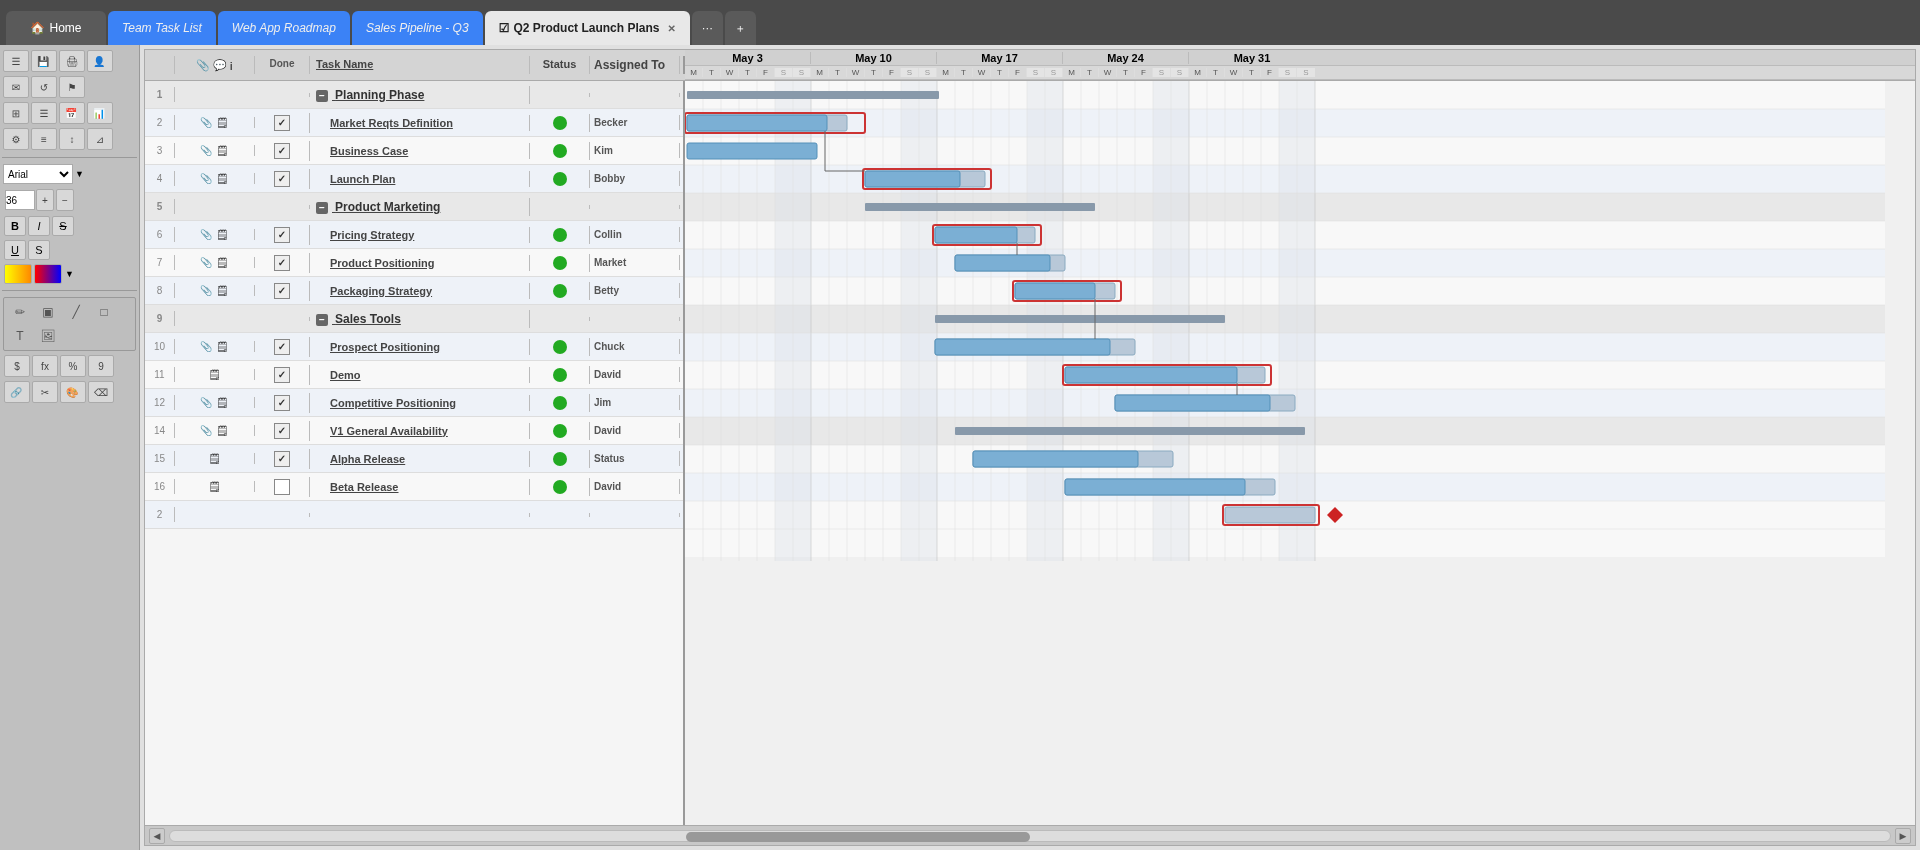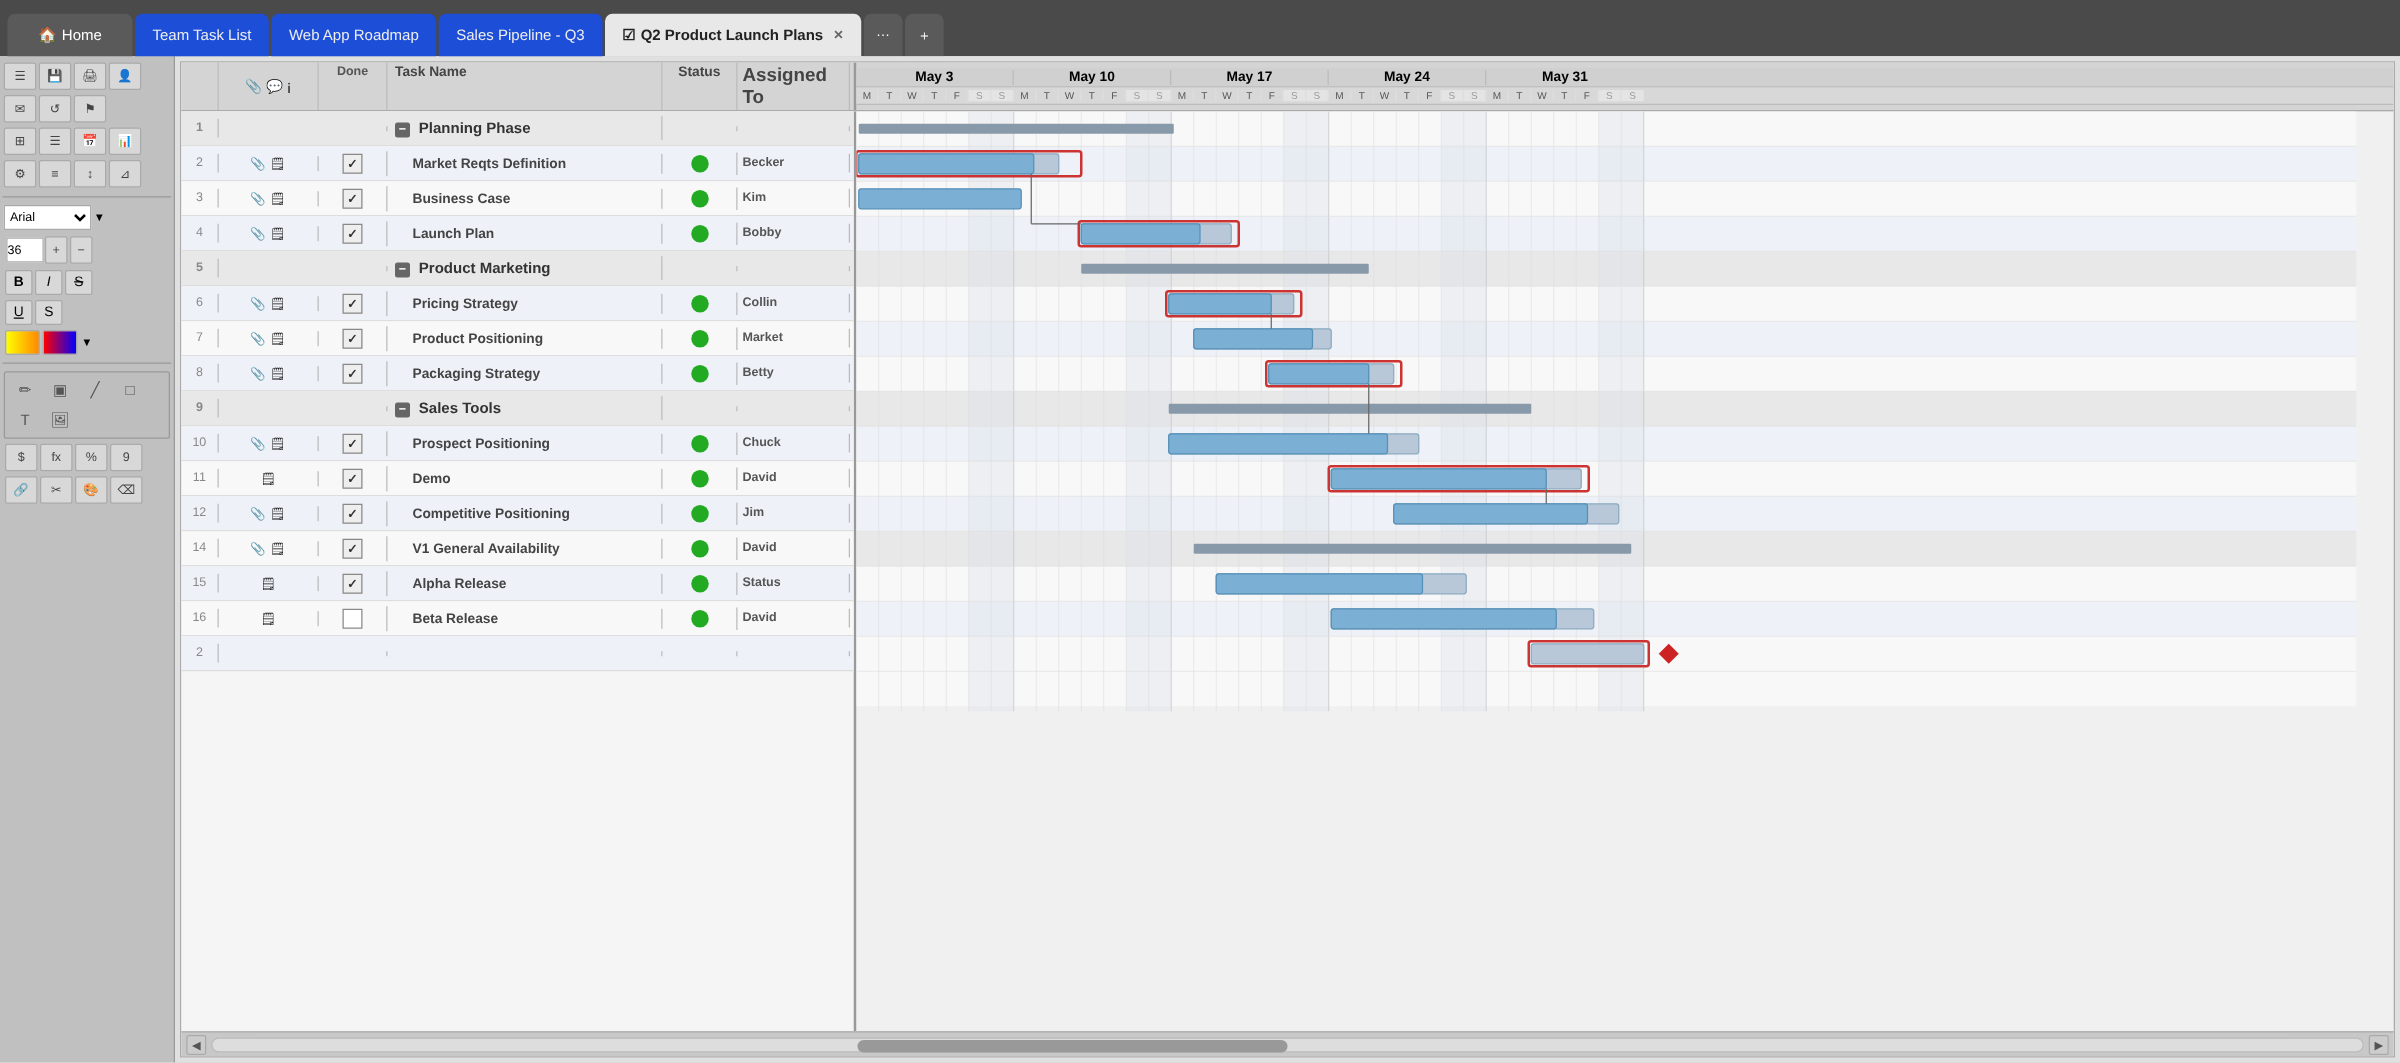--- a/index.html
+++ b/index.html
@@ -17,21 +17,21 @@
       padding: 6px 14px;
       border-radius: 6px 6px 0 0;
       cursor: pointer;
       font-size: 12px;
       min-width: 100px;
       height: 34px;
       margin-right: 2px;
       position: relative;
     }
     .tab-home { background: #5a5a5a; color: #fff; }
-    .tab-normal { background: #1d4ed8; color: #eee; }
+    .tab-normal { background: #3b82f6; color: #eee; font-style: italic; }
     .tab-active { background: #e8e8e8; color: #222; font-weight: 600; }
     .tab-close { margin-left: 8px; font-size: 10px; color: #666; cursor: pointer; }
     .tab-more { background: #5a5a5a; color: #fff; padding: 6px 10px; border-radius: 6px 6px 0 0; height: 34px; display: flex; align-items: center; margin-right: 2px; }
     .tab-add { background: #5a5a5a; color: #fff; padding: 6px 10px; border-radius: 6px 6px 0 0; height: 34px; display: flex; align-items: center; }
 
     
     .main-area {
       display: flex;
       background: #c8c8c8;
       height: 805px;
@@ -98,23 +98,23 @@
       background: #d4d4d4;
       border-bottom: 1px solid #aaa;
       min-height: 28px;
       align-items: center;
       flex-shrink: 0;
     }
 
     .col-row-num { width: 30px; min-width: 30px; border-right: 1px solid #bbb; text-align: center; padding: 2px; color: #666; font-size: 10px; }
     .col-icons { width: 80px; min-width: 80px; border-right: 1px solid #bbb; display: flex; align-items: center; justify-content: center; }
     .col-done { width: 55px; min-width: 55px; border-right: 1px solid #bbb; text-align: center; padding: 2px; font-size: 10px; font-weight: bold; color: #555; }
-    .col-task { width: 220px; min-width: 220px; border-right: 1px solid #bbb; padding: 2px 6px; font-size: 11px; font-weight: bold; color: #444; }
+    .col-task { width: 220px; min-width: 220px; border-right: 1px solid #bbb; padding: 2px 6px; font-size: 11px; font-weight: bold; color: #444; text-decoration: underline; }
     .col-status { width: 60px; min-width: 60px; border-right: 1px solid #bbb; text-align: center; padding: 2px; font-size: 11px; font-weight: bold; color: #444; }
-    .col-assigned { width: 90px; min-width: 90px; border-right: 1px solid #bbb; padding: 2px 4px; font-size: 15px; font-weight: bold; color: #444; }
+    .col-assigned { width: 90px; min-width: 90px; border-right: 1px solid #bbb; padding: 2px 4px; font-size: 12px; font-weight: bold; color: #444; }
 
     
     .task-table {
       width: 540px;
       min-width: 540px;
       background: #f5f5f5;
       border-right: 2px solid #999;
       overflow-y: auto;
       overflow-x: hidden;
     }

